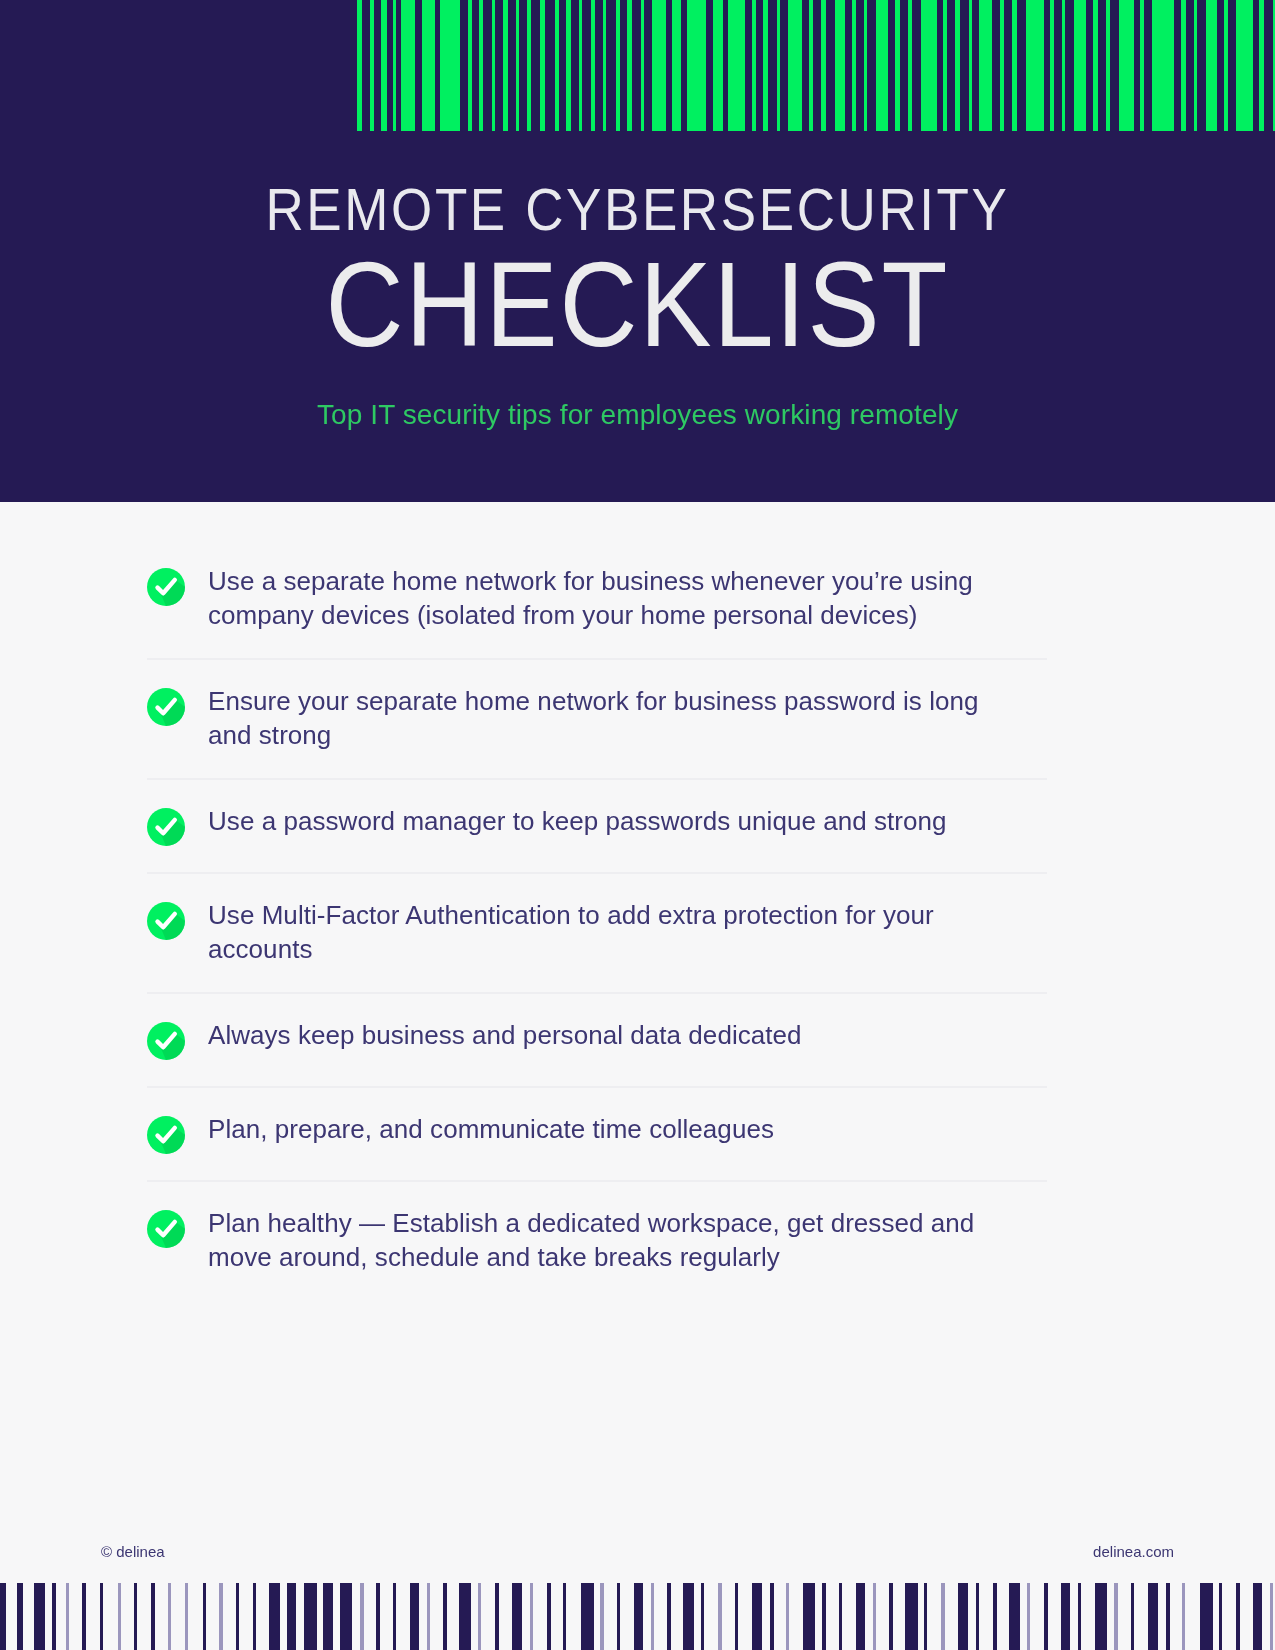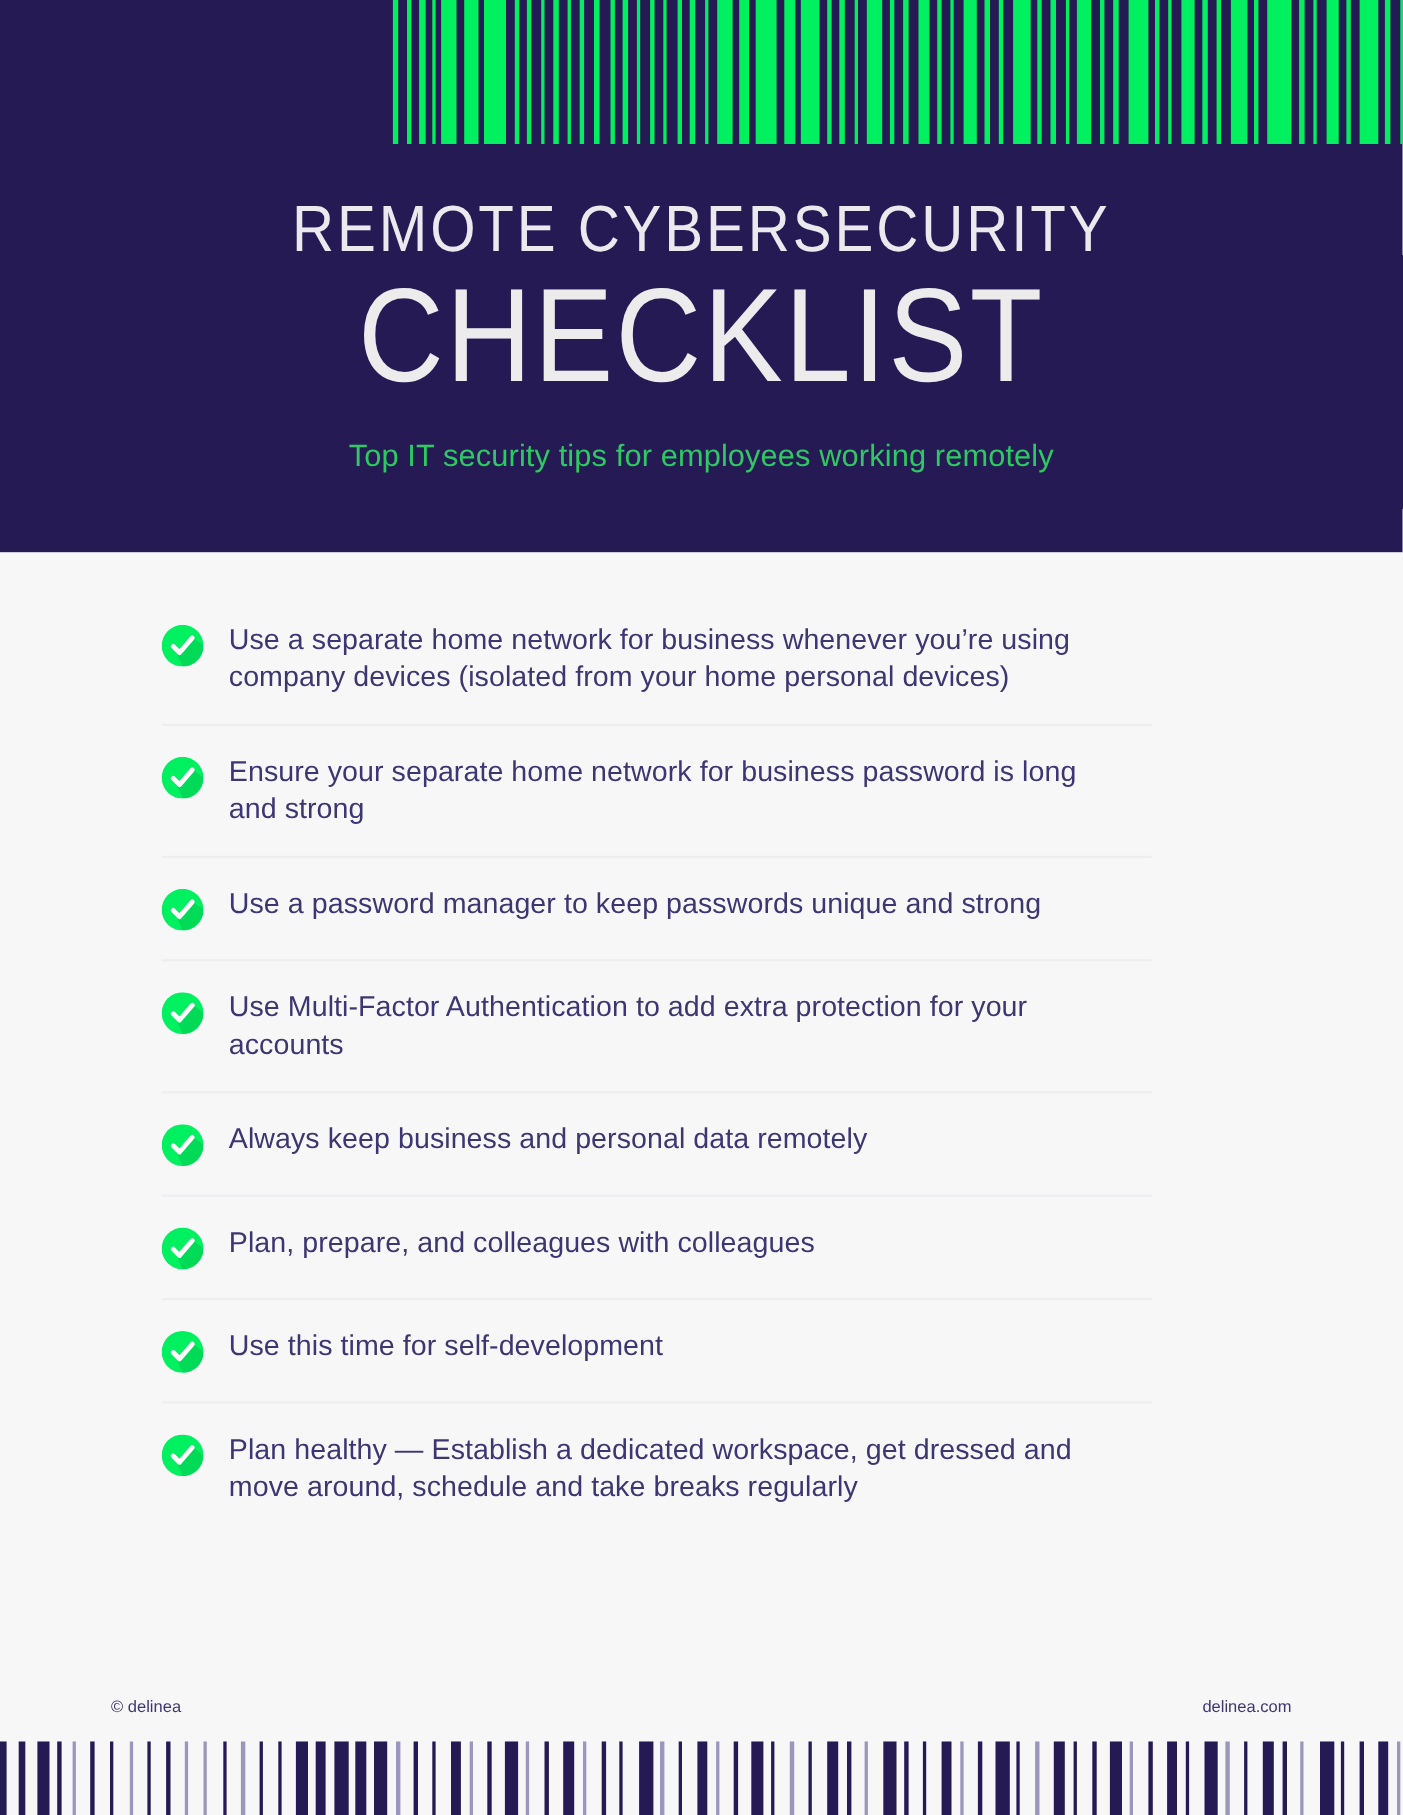--- a/index.html
+++ b/index.html
@@ -342,41 +342,31 @@
       <div class="row-text">Use Multi-Factor Authentication to add extra protection for your accounts</div>
     </div>
     <div class="row">
       <div class="check-icon">
         <svg viewBox="0 0 38 38" xmlns="http://www.w3.org/2000/svg">
           <circle cx="19" cy="19" r="19" fill="#00f060"></circle>
           <path d="M19 38 A19 19 0 0 0 38 19 L27.5 11 L16 25 L11 19.5 Z" fill="#00c84f" opacity="0.55"></path>
           <path d="M10.5 19.6 L16.2 25.3 L27.8 11.9" fill="none" stroke="#ffffff" stroke-width="4.4" stroke-linecap="round" stroke-linejoin="round"></path>
         </svg>
       </div>
-      <div class="row-text">Always keep business and personal data remotely</div>
+      <div class="row-text">Always keep business and personal data dedicated</div>
     </div>
     <div class="row">
       <div class="check-icon">
         <svg viewBox="0 0 38 38" xmlns="http://www.w3.org/2000/svg">
           <circle cx="19" cy="19" r="19" fill="#00f060"></circle>
           <path d="M19 38 A19 19 0 0 0 38 19 L27.5 11 L16 25 L11 19.5 Z" fill="#00c84f" opacity="0.55"></path>
           <path d="M10.5 19.6 L16.2 25.3 L27.8 11.9" fill="none" stroke="#ffffff" stroke-width="4.4" stroke-linecap="round" stroke-linejoin="round"></path>
         </svg>
       </div>
-      <div class="row-text">Plan, prepare, and colleagues with colleagues</div>
-    </div>
-    <div class="row">
-      <div class="check-icon">
-        <svg viewBox="0 0 38 38" xmlns="http://www.w3.org/2000/svg">
-          <circle cx="19" cy="19" r="19" fill="#00f060"></circle>
-          <path d="M19 38 A19 19 0 0 0 38 19 L27.5 11 L16 25 L11 19.5 Z" fill="#00c84f" opacity="0.55"></path>
-          <path d="M10.5 19.6 L16.2 25.3 L27.8 11.9" fill="none" stroke="#ffffff" stroke-width="4.4" stroke-linecap="round" stroke-linejoin="round"></path>
-        </svg>
-      </div>
-      <div class="row-text">Use this time for self-development</div>
+      <div class="row-text">Plan, prepare, and communicate time colleagues</div>
     </div>
     <div class="row last">
       <div class="check-icon">
         <svg viewBox="0 0 38 38" xmlns="http://www.w3.org/2000/svg">
           <circle cx="19" cy="19" r="19" fill="#00f060"></circle>
           <path d="M19 38 A19 19 0 0 0 38 19 L27.5 11 L16 25 L11 19.5 Z" fill="#00c84f" opacity="0.55"></path>
           <path d="M10.5 19.6 L16.2 25.3 L27.8 11.9" fill="none" stroke="#ffffff" stroke-width="4.4" stroke-linecap="round" stroke-linejoin="round"></path>
         </svg>
       </div>
       <div class="row-text">Plan healthy — Establish a dedicated workspace, get dressed and move around, schedule and take breaks regularly</div>

